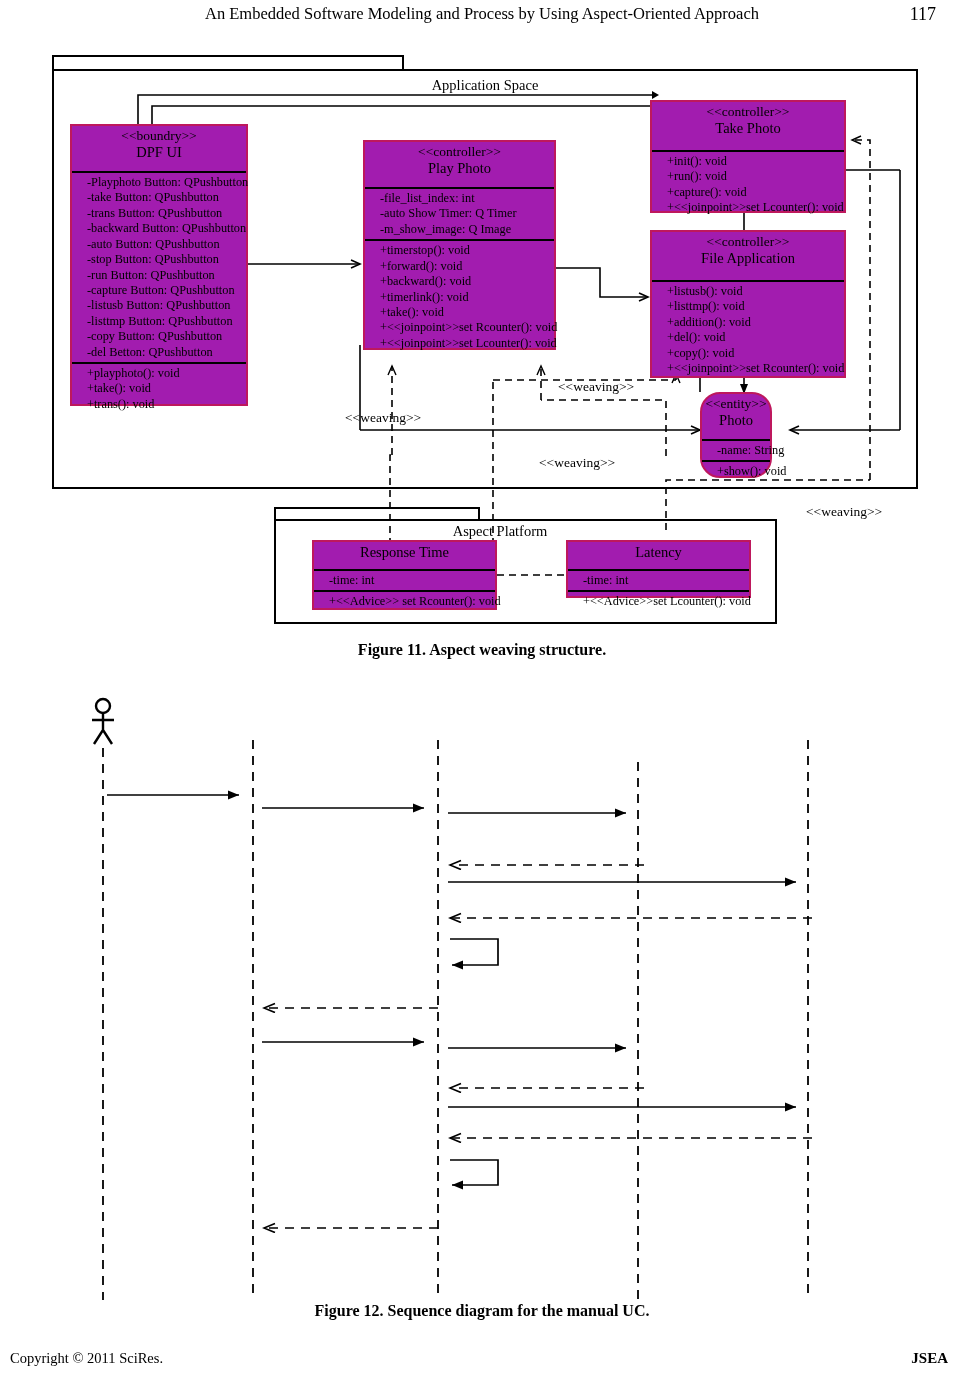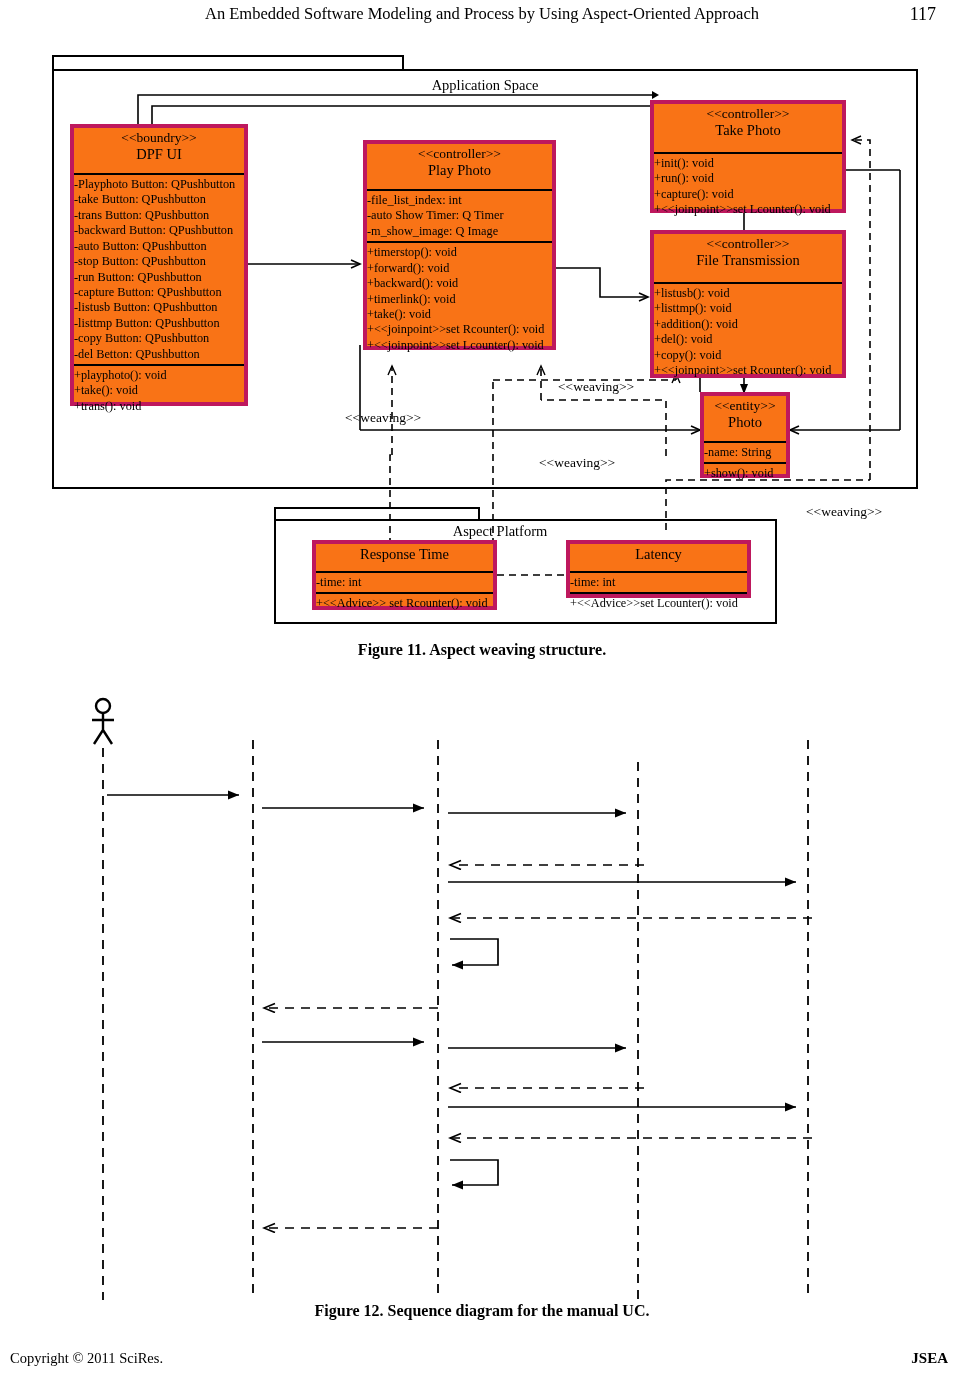--- a/index.html
+++ b/index.html
@@ -14,25 +14,25 @@
 
   .footer{position:absolute;left:0;bottom:14px;width:964px;height:22px;}
   .footer .cr{position:absolute;left:10px;top:0;font-size:14.5px;}
   .footer .jsea{position:absolute;right:16px;top:0;font-size:15px;font-weight:bold;}
 
   
   .pkg{position:absolute;border:2.5px solid #000;box-sizing:border-box;background:transparent;}
   .pkg-tab{position:absolute;border:2.5px solid #000;border-bottom:none;box-sizing:border-box;background:#fff;}
   .pkg-name{position:absolute;font-size:14.5px;text-align:center;}
 
-  .cls{position:absolute;border:4px solid #be185d;box-sizing:border-box;background:#f97316;}
+  .cls{position:absolute;border:2px solid #be185d;box-sizing:border-box;background:#a21caf;}
   .cls .hdr{border-bottom:2px solid #000;text-align:center;padding:2px 2px 3px;line-height:1.16;}
   .cls .hdr .ster{font-size:13.5px;display:block;}
   .cls .hdr .nm{font-size:14.5px;display:block;}
-  .cls .sec{border-bottom:2px solid #000;padding:2px 3px 2px 0;}
+  .cls .sec{border-bottom:2px solid #000;padding:2px 3px 2px 15px;}
   .cls .sec:last-child{border-bottom:none;}
   .cls .sec div{font-size:12.3px;line-height:1.255;white-space:nowrap;}
 
   .lbl{position:absolute;font-size:13.5px;white-space:nowrap;}
 
   svg.ov{position:absolute;left:0;top:0;overflow:visible;}
 </style>
 </head>
 <body>
 
@@ -155,33 +155,33 @@
       <div>+init(): void</div>
       <div>+run(): void</div>
       <div>+capture(): void</div>
       <div>+&lt;&lt;joinpoint&gt;&gt;set Lcounter(): void</div>
     </div>
   </div>
 
   <div class="cls" style="left:650px;top:230px;width:196px;height:148px;">
     <div class="hdr" style="height:43px;">
       <span class="ster">&lt;&lt;controller&gt;&gt;</span>
-      <span class="nm">File Transmission</span>
+      <span class="nm">File Application</span>
     </div>
     <div class="sec">
       <div>+listusb(): void</div>
       <div>+listtmp(): void</div>
       <div>+addition(): void</div>
       <div>+del(): void</div>
       <div>+copy(): void</div>
       <div>+&lt;&lt;joinpoint&gt;&gt;set Rcounter(): void</div>
     </div>
   </div>
 
-  <div class="cls" style="left:700px;top:392px;width:90px;height:86px;">
+  <div class="cls" style="left:700px;top:392px;width:72px;height:86px;border-radius:20px;">
     <div class="hdr" style="height:40px;">
       <span class="ster">&lt;&lt;entity&gt;&gt;</span>
       <span class="nm">Photo</span>
     </div>
     <div class="sec" style="text-align:left;">
       <div>-name: String</div>
     </div>
     <div class="sec" style="text-align:left;">
       <div>+show(): void</div>
     </div>

